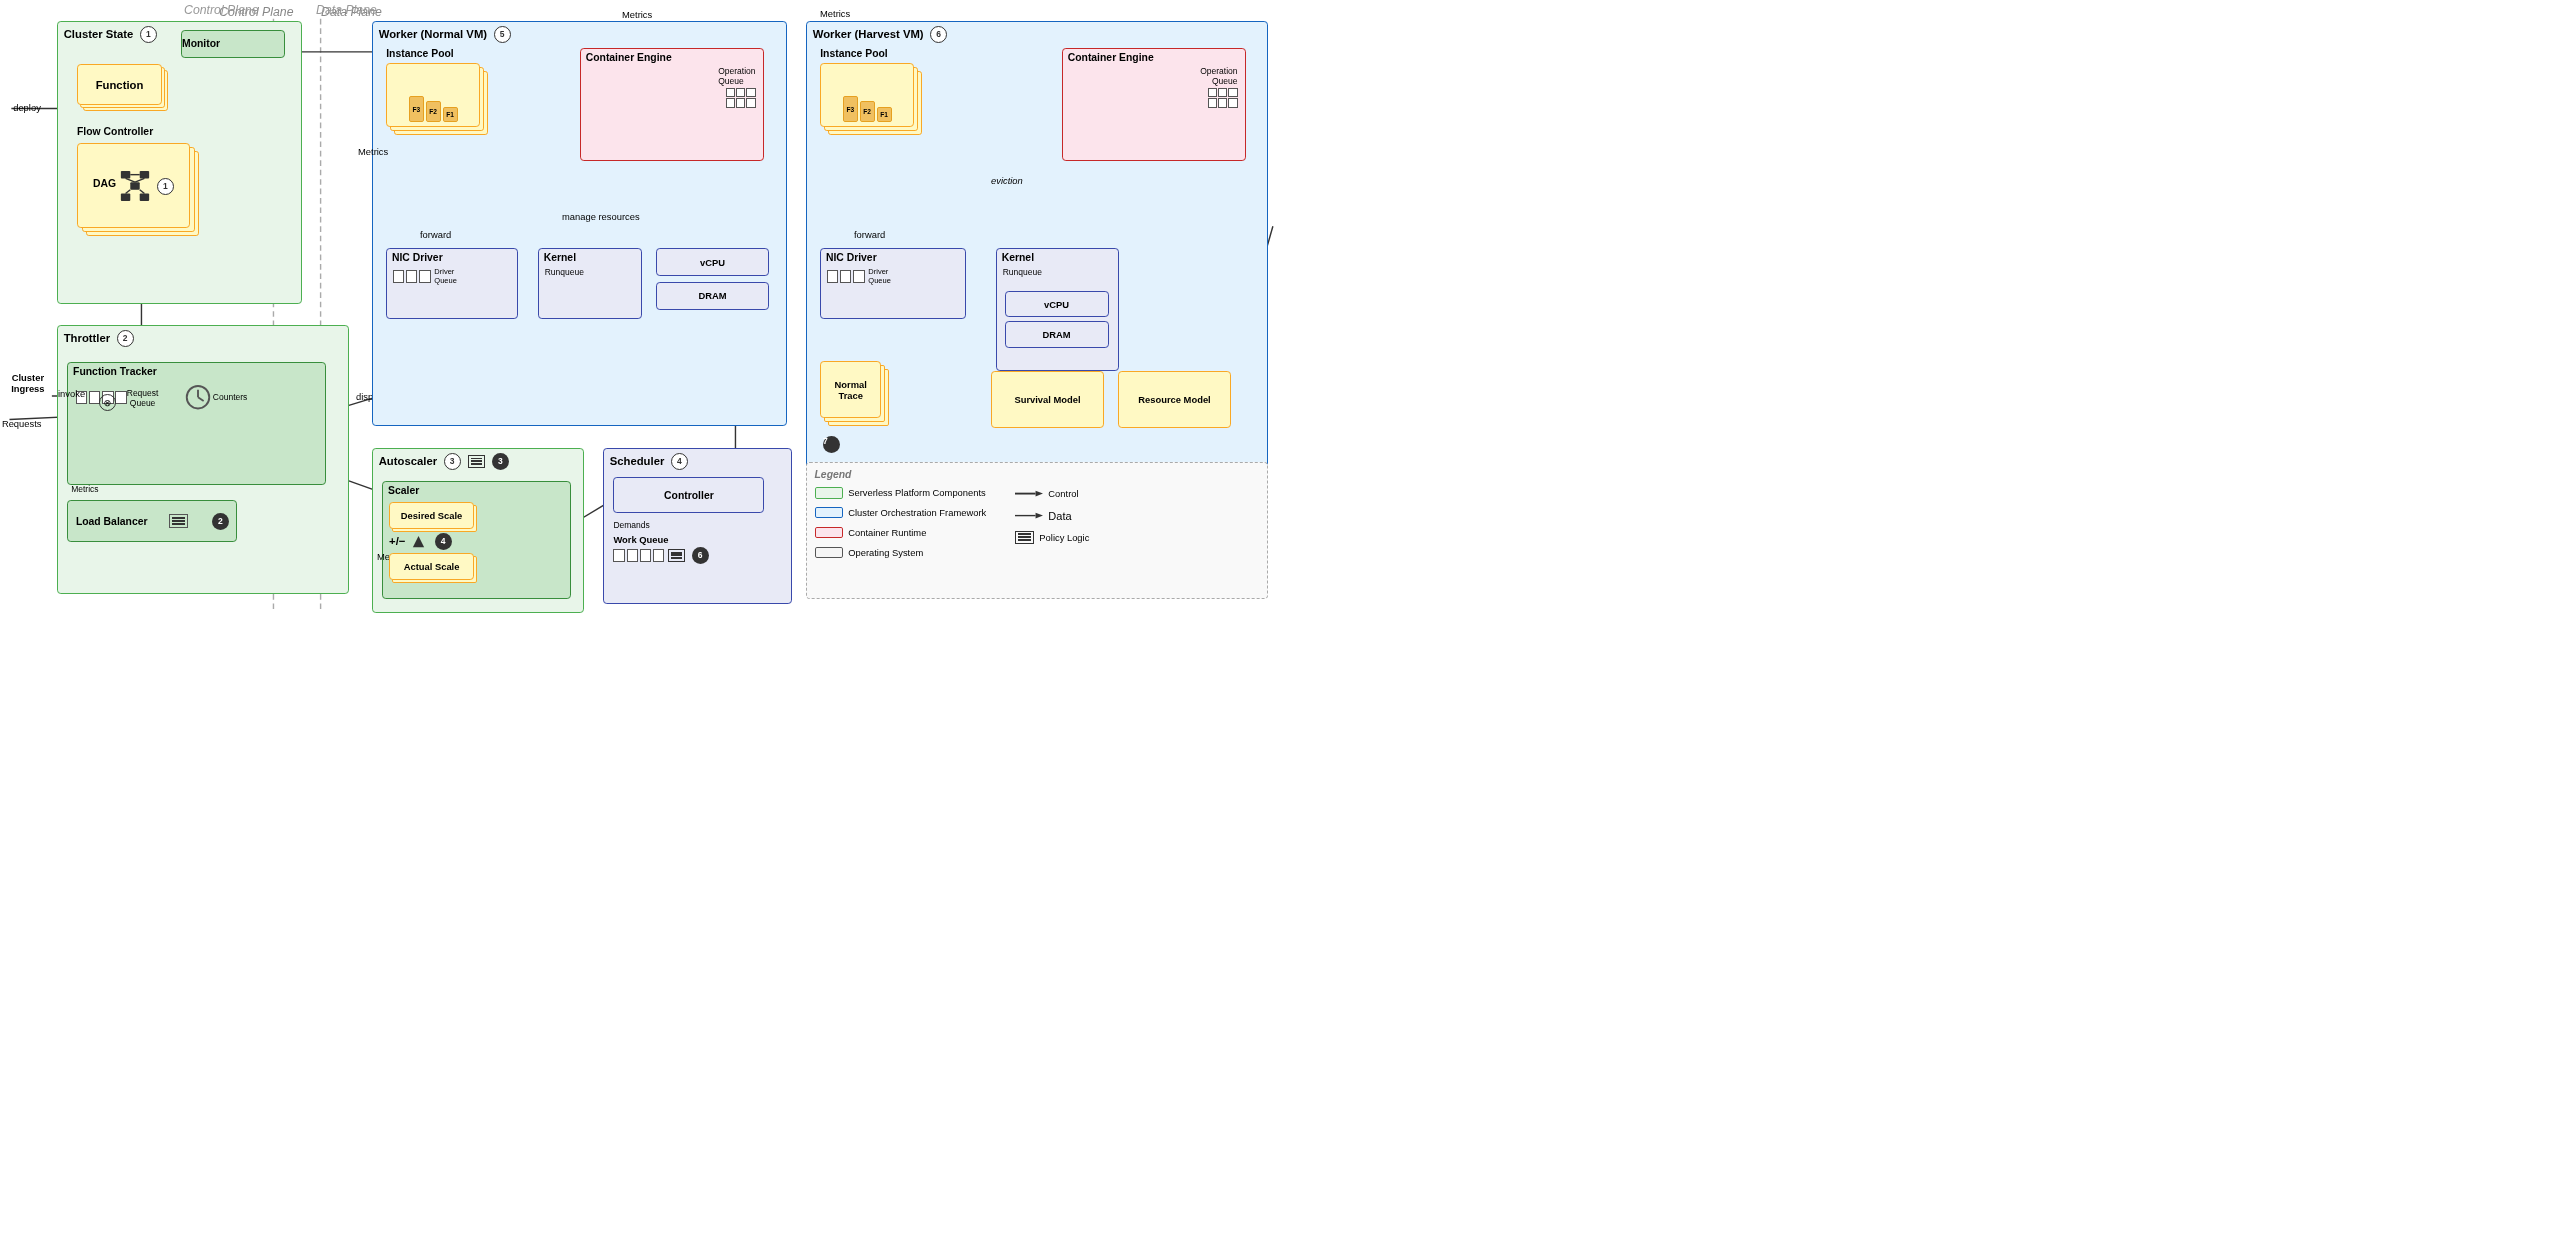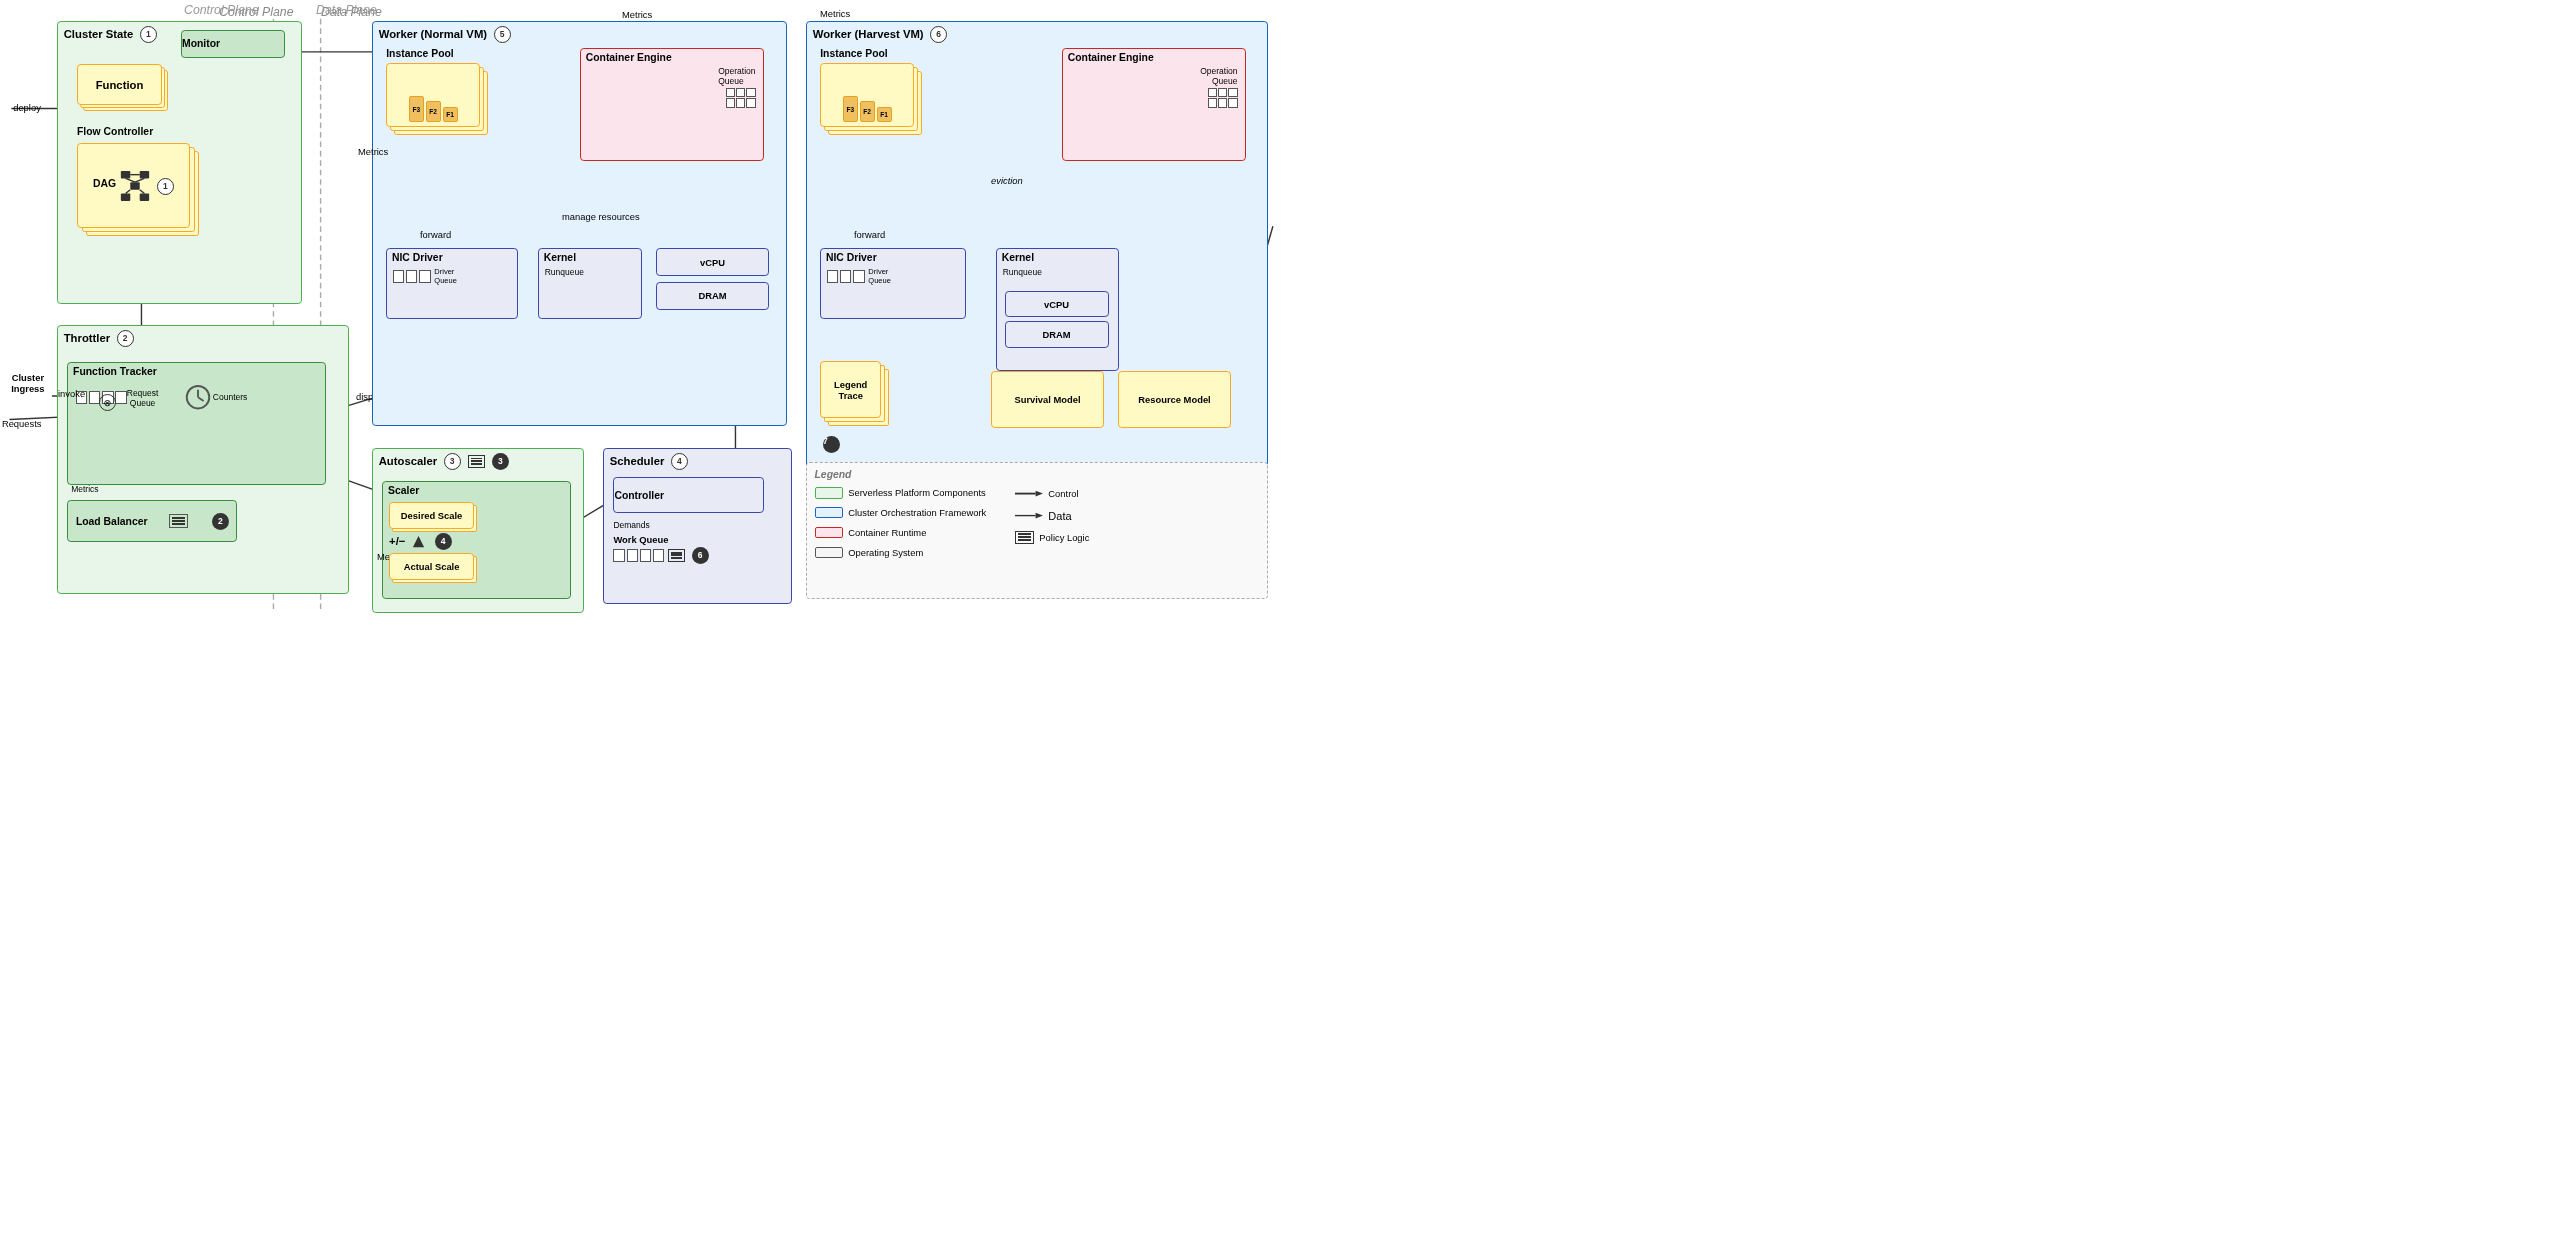--- a/index.html
+++ b/index.html
@@ -416,21 +416,21 @@
   </div>
 
   <div style="position:absolute; left:377px; top:551px; font-size:9.4px;">Metrics</div>
 
   <div class="box box-blue-light" style="left:603px; top:448px; width:189px; height:156px;">
     <div style="padding:3.8px 5.7px; display:flex; align-items:center; gap:3.8px;">
       <span style="font-weight:bold; font-size:11.3px;">Scheduler</span>
       <span class="badge badge-outline">4</span>
     </div>
 
-    <div class="box box-blue-light" style="left:9.4px; top:28px; width:151px; height:36px; display:flex; align-items:center; justify-content:flex-start;">
+    <div class="box box-blue-light" style="left:9.4px; top:28px; width:151px; height:36px; display:flex; align-items:center; justify-content:center;">
       <span style="font-weight:bold; font-size:10.4px;">Controller</span>
     </div>
 
     <div style="position:absolute; left:9.4px; top:71px; font-size:8.5px;">Demands</div>
 
     <div style="position:absolute; left:9.4px; top:85px; display:flex; flex-direction:column; align-items:flex-start; gap:1.9px;">
       <span style="font-size:9.4px; font-weight:bold;">Work Queue</span>
       <div style="display:flex; align-items:center; gap:3.8px;">
         <div class="queue-visual">
           <div class="queue-cell"></div>
@@ -518,21 +518,21 @@
           <span style="font-weight:bold; font-size:9.4px;">DRAM</span>
         </div>
       </div>
     </div>
 
     <div style="position:absolute; left:13.2px; top:339px;">
       <div style="position:relative; width:75px; height:71px;">
         <div style="position:absolute; left:7.5px; top:7.5px; width:61px; height:57px; background:#fff9c4; border:1.4px solid #f9a825; border-radius:1.9px;"></div>
         <div style="position:absolute; left:3.8px; top:3.8px; width:61px; height:57px; background:#fff9c4; border:1.4px solid #f9a825; border-radius:1.9px;"></div>
         <div class="box box-yellow" style="position:absolute; left:0; top:0; width:61px; height:57px; display:flex; align-items:center; justify-content:center; text-align:center;">
-          <span style="font-size:9.4px; font-weight:bold;">Legend Trace</span>
+          <span style="font-size:9.4px; font-weight:bold;">Normal Trace</span>
         </div>
       </div>
       <span class="badge" style="margin-top:3.8px; display:block; width:17px;">7</span>
     </div>
 
     <div class="box box-yellow" style="left:184px; top:349px; width:113px; height:57px; display:flex; align-items:center; justify-content:center;">
       <span style="font-size:9.4px; font-weight:bold; text-align:center;">Survival Model</span>
     </div>
 
     <div class="box box-yellow" style="left:311px; top:349px; width:113px; height:57px; display:flex; align-items:center; justify-content:center;">

